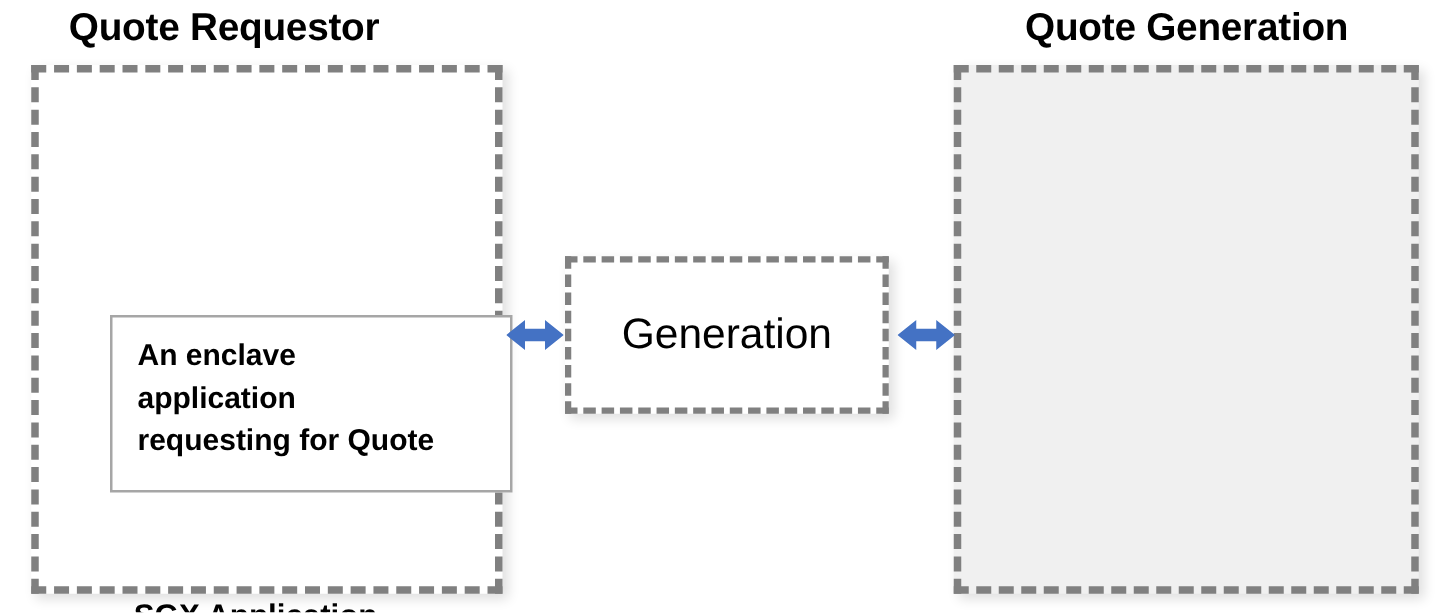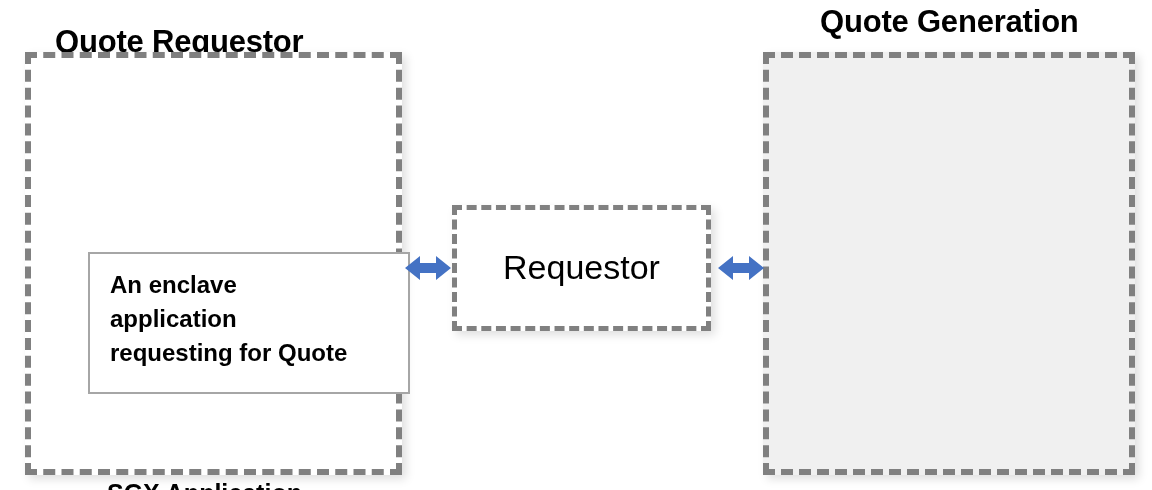--- a/index.html
+++ b/index.html
@@ -22,21 +22,21 @@
   
   .section-title {
     position: absolute;
     font-size: 31px;
     font-weight: bold;
     color: #000000;
     white-space: nowrap;
     letter-spacing: -0.2px;
     line-height: 1;
   }
-  #title-requestor { left: 55px;  top: 6px; margin-top: 20px; }
+  #title-requestor { left: 55px;  top: 6px; }
   #title-generation { left: 820px; top: 6px; }
 
   
   .outer-box {
     position: absolute;
     border: 6px dashed #808080;
     box-sizing: border-box;
     box-shadow: 4px 4px 9px rgba(0,0,0,0.13);
   }
   #box-requestor {
@@ -146,21 +146,21 @@
   </div>
 
   <div class="outer-box" id="box-generation">
 
     
 
     
   </div>
 
   <div id="box-interface">
-    <span id="interface-label">Requestor</span>
+    <span id="interface-label">Generation</span>
   </div>
 
   <svg class="arrow" id="arrow-left" viewBox="0 0 46 32">
     <polygon points="0,16 15,4 15,11 31,11 31,4 46,16 31,28 31,21 15,21 15,28" fill="#4472C4"></polygon>
   </svg>
 
   <svg class="arrow" id="arrow-right" viewBox="0 0 46 32">
     <polygon points="0,16 15,4 15,11 31,11 31,4 46,16 31,28 31,21 15,21 15,28" fill="#4472C4"></polygon>
   </svg>
 

